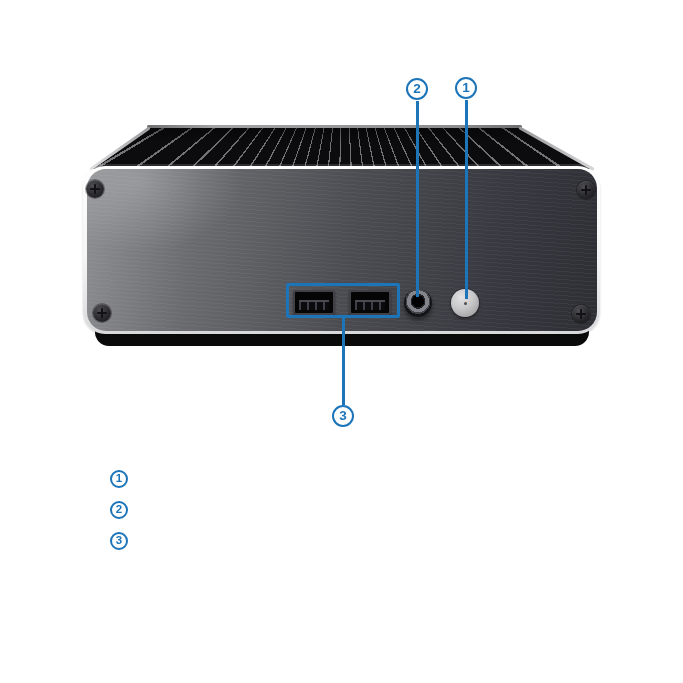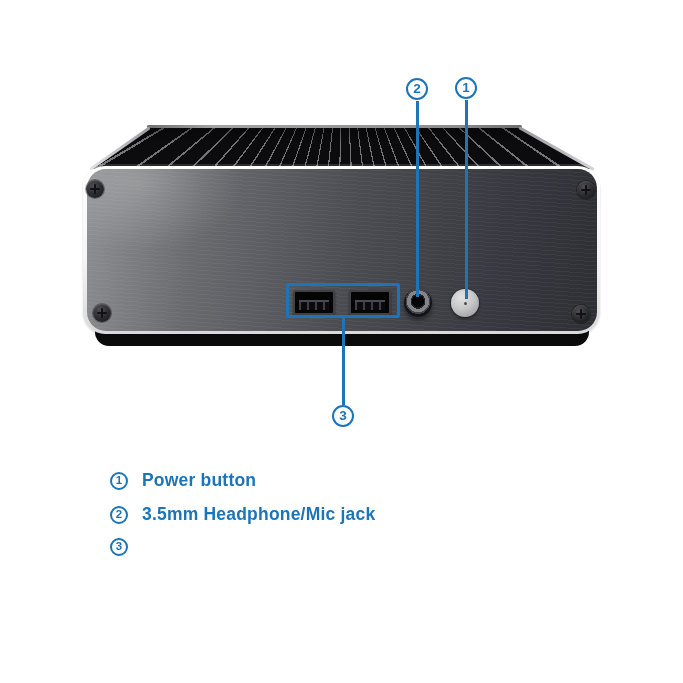--- a/index.html
+++ b/index.html
@@ -175,24 +175,22 @@
   <div class="marker marker-power">
     <span>1</span>
   </div>
   <div class="marker marker-usb">
     <span>3</span>
   </div>
 
   <div class="legend">
     <div class="legend-row">
       <span class="legend-badge">1</span>
-      <span class="legend-text">Power button</span>
     </div>
     <div class="legend-row">
       <span class="legend-badge">2</span>
-      <span class="legend-text">3.5mm Headphone/Mic jack</span>
     </div>
     <div class="legend-row">
       <span class="legend-badge">3</span>
     </div>
   </div>
 
 </div>
 
 </body></html>

